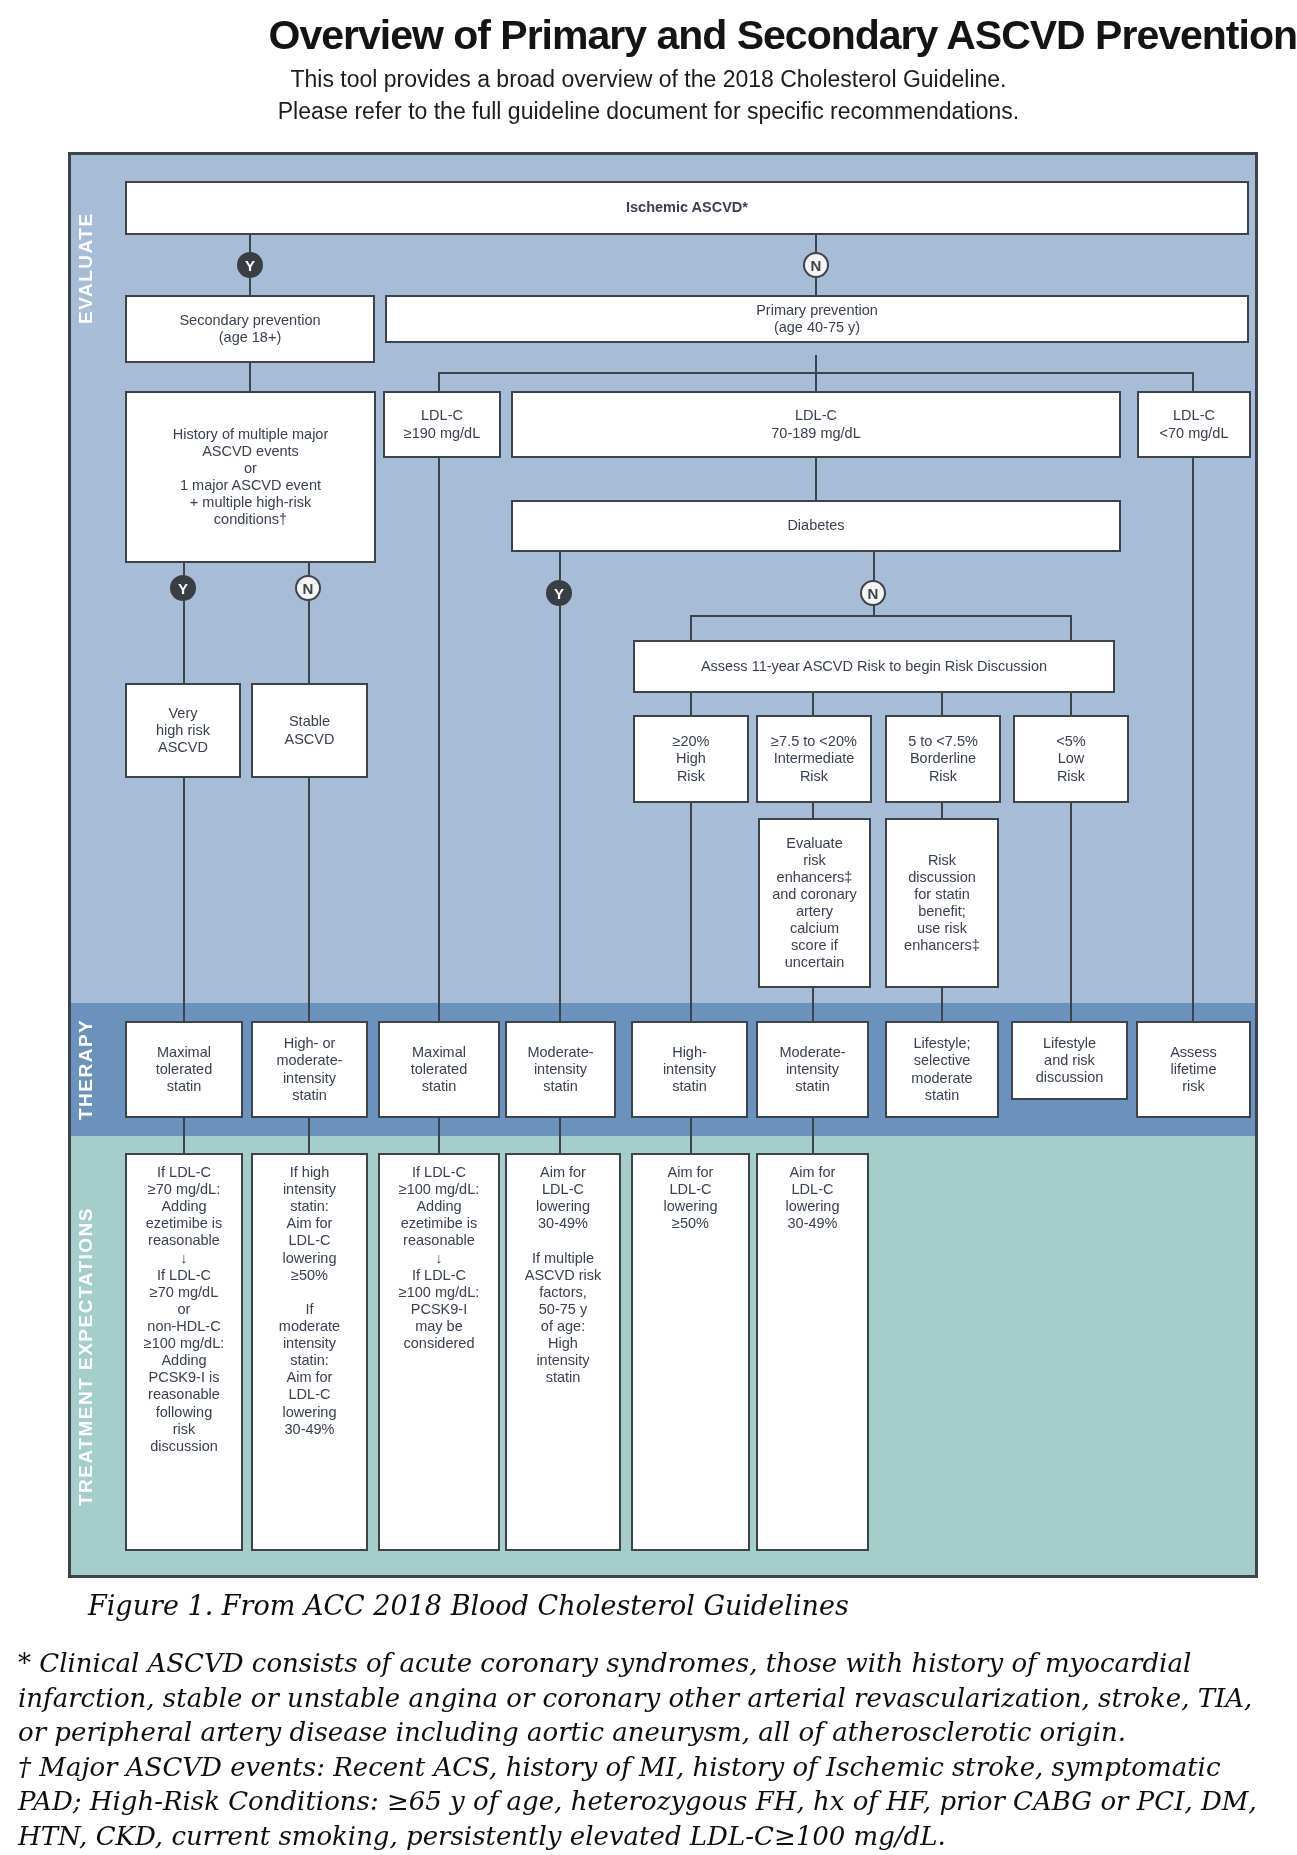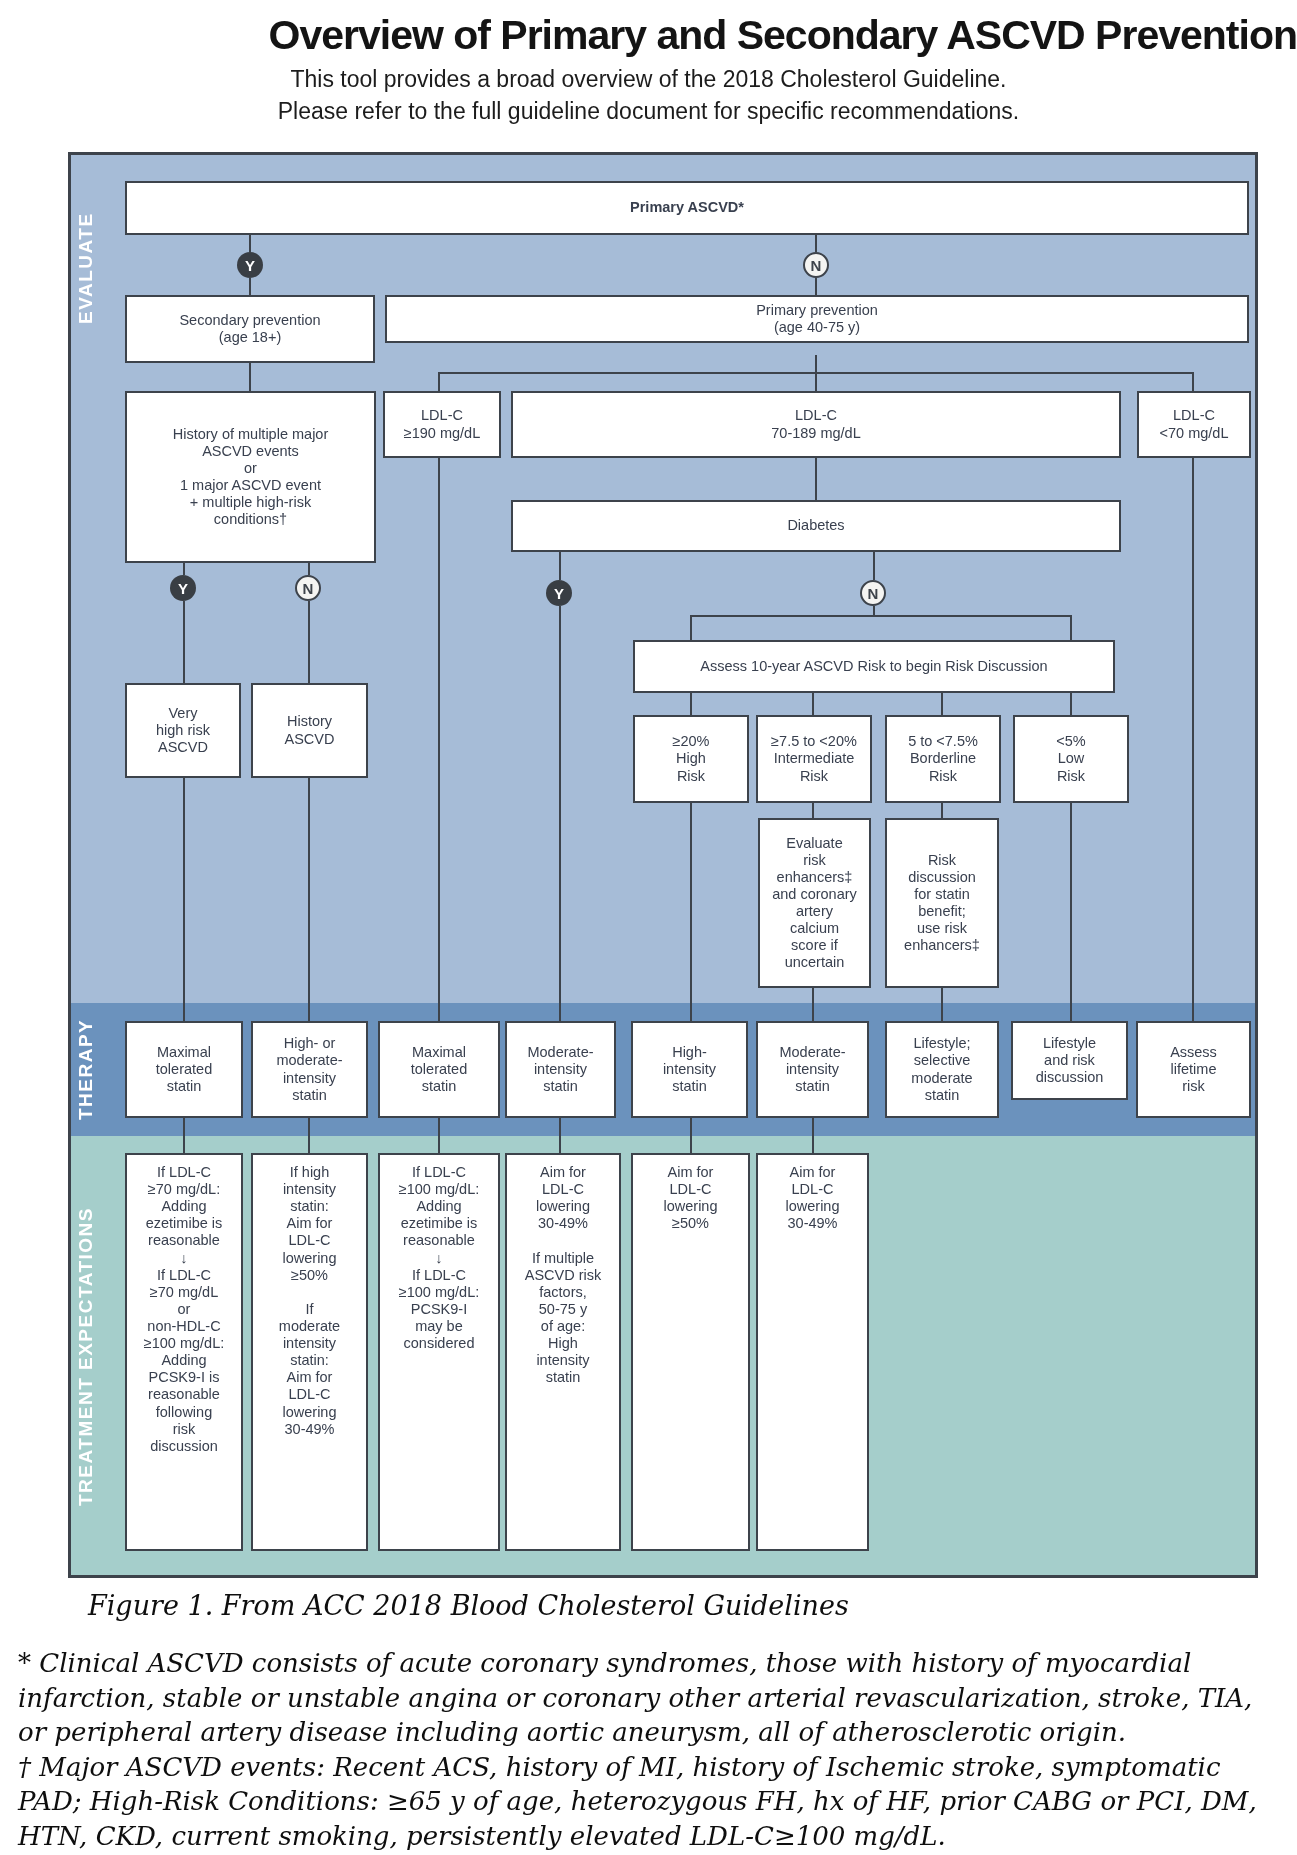--- a/index.html
+++ b/index.html
@@ -96,21 +96,21 @@
   <div class="vline" style="left:999px;top:648px;height:218px;"></div>
   <div class="vline" style="left:112px;top:623px;height:243px;"></div>
   <div class="vline" style="left:237px;top:623px;height:243px;"></div>
   <div class="vline" style="left:112px;top:963px;height:35px;"></div>
   <div class="vline" style="left:237px;top:963px;height:35px;"></div>
   <div class="vline" style="left:367px;top:963px;height:35px;"></div>
   <div class="vline" style="left:488px;top:963px;height:35px;"></div>
   <div class="vline" style="left:619px;top:963px;height:35px;"></div>
   <div class="vline" style="left:741px;top:963px;height:35px;"></div>
 
-  <div class="box" style="left:54px;top:26px;width:1124px;height:54px;font-weight:bold;">Primary ASCVD*</div>
+  <div class="box" style="left:54px;top:26px;width:1124px;height:54px;font-weight:bold;">Ischemic ASCVD*</div>
 
   <div class="circle yes" style="left:166px;top:97px;">Y</div>
   <div class="circle no" style="left:732px;top:97px;">N</div>
 
   <div class="box" style="left:54px;top:140px;width:250px;height:68px;">Secondary prevention
 (age 18+)</div>
   <div class="box" style="left:314px;top:140px;width:864px;height:48px;">Primary prevention
 (age 40-75 y)</div>
 
   <div class="box" style="left:54px;top:236px;width:251px;height:172px;">History of multiple major
@@ -126,21 +126,21 @@
   <div class="box" style="left:1066px;top:236px;width:114px;height:67px;">LDL-C
 &lt;70 mg/dL</div>
 
   <div class="box" style="left:440px;top:345px;width:610px;height:52px;">Diabetes</div>
 
   <div class="circle yes" style="left:99px;top:420px;">Y</div>
   <div class="circle no" style="left:224px;top:420px;">N</div>
   <div class="circle yes" style="left:475px;top:425px;">Y</div>
   <div class="circle no" style="left:789px;top:425px;">N</div>
 
-  <div class="box" style="left:562px;top:485px;width:482px;height:53px;">Assess 10-year ASCVD Risk to begin Risk Discussion</div>
+  <div class="box" style="left:562px;top:485px;width:482px;height:53px;">Assess 11-year ASCVD Risk to begin Risk Discussion</div>
 
   <div class="box" style="left:562px;top:560px;width:116px;height:88px;">≥20%
 High
 Risk</div>
   <div class="box" style="left:685px;top:560px;width:116px;height:88px;">≥7.5 to &lt;20%
 Intermediate
 Risk</div>
   <div class="box" style="left:814px;top:560px;width:116px;height:88px;">5 to &lt;7.5%
 Borderline
 Risk</div>
@@ -159,21 +159,21 @@
   <div class="box" style="left:814px;top:663px;width:114px;height:170px;">Risk
 discussion
 for statin
 benefit;
 use risk
 enhancers‡</div>
 
   <div class="box" style="left:54px;top:528px;width:116px;height:95px;">Very
 high risk
 ASCVD</div>
-  <div class="box" style="left:180px;top:528px;width:117px;height:95px;">History
+  <div class="box" style="left:180px;top:528px;width:117px;height:95px;">Stable
 ASCVD</div>
 
   <div class="box" style="left:54px;top:866px;width:118px;height:97px;">Maximal
 tolerated
 statin</div>
   <div class="box" style="left:180px;top:866px;width:117px;height:97px;">High- or
 moderate-
 intensity
 statin</div>
   <div class="box" style="left:307px;top:866px;width:122px;height:97px;">Maximal

